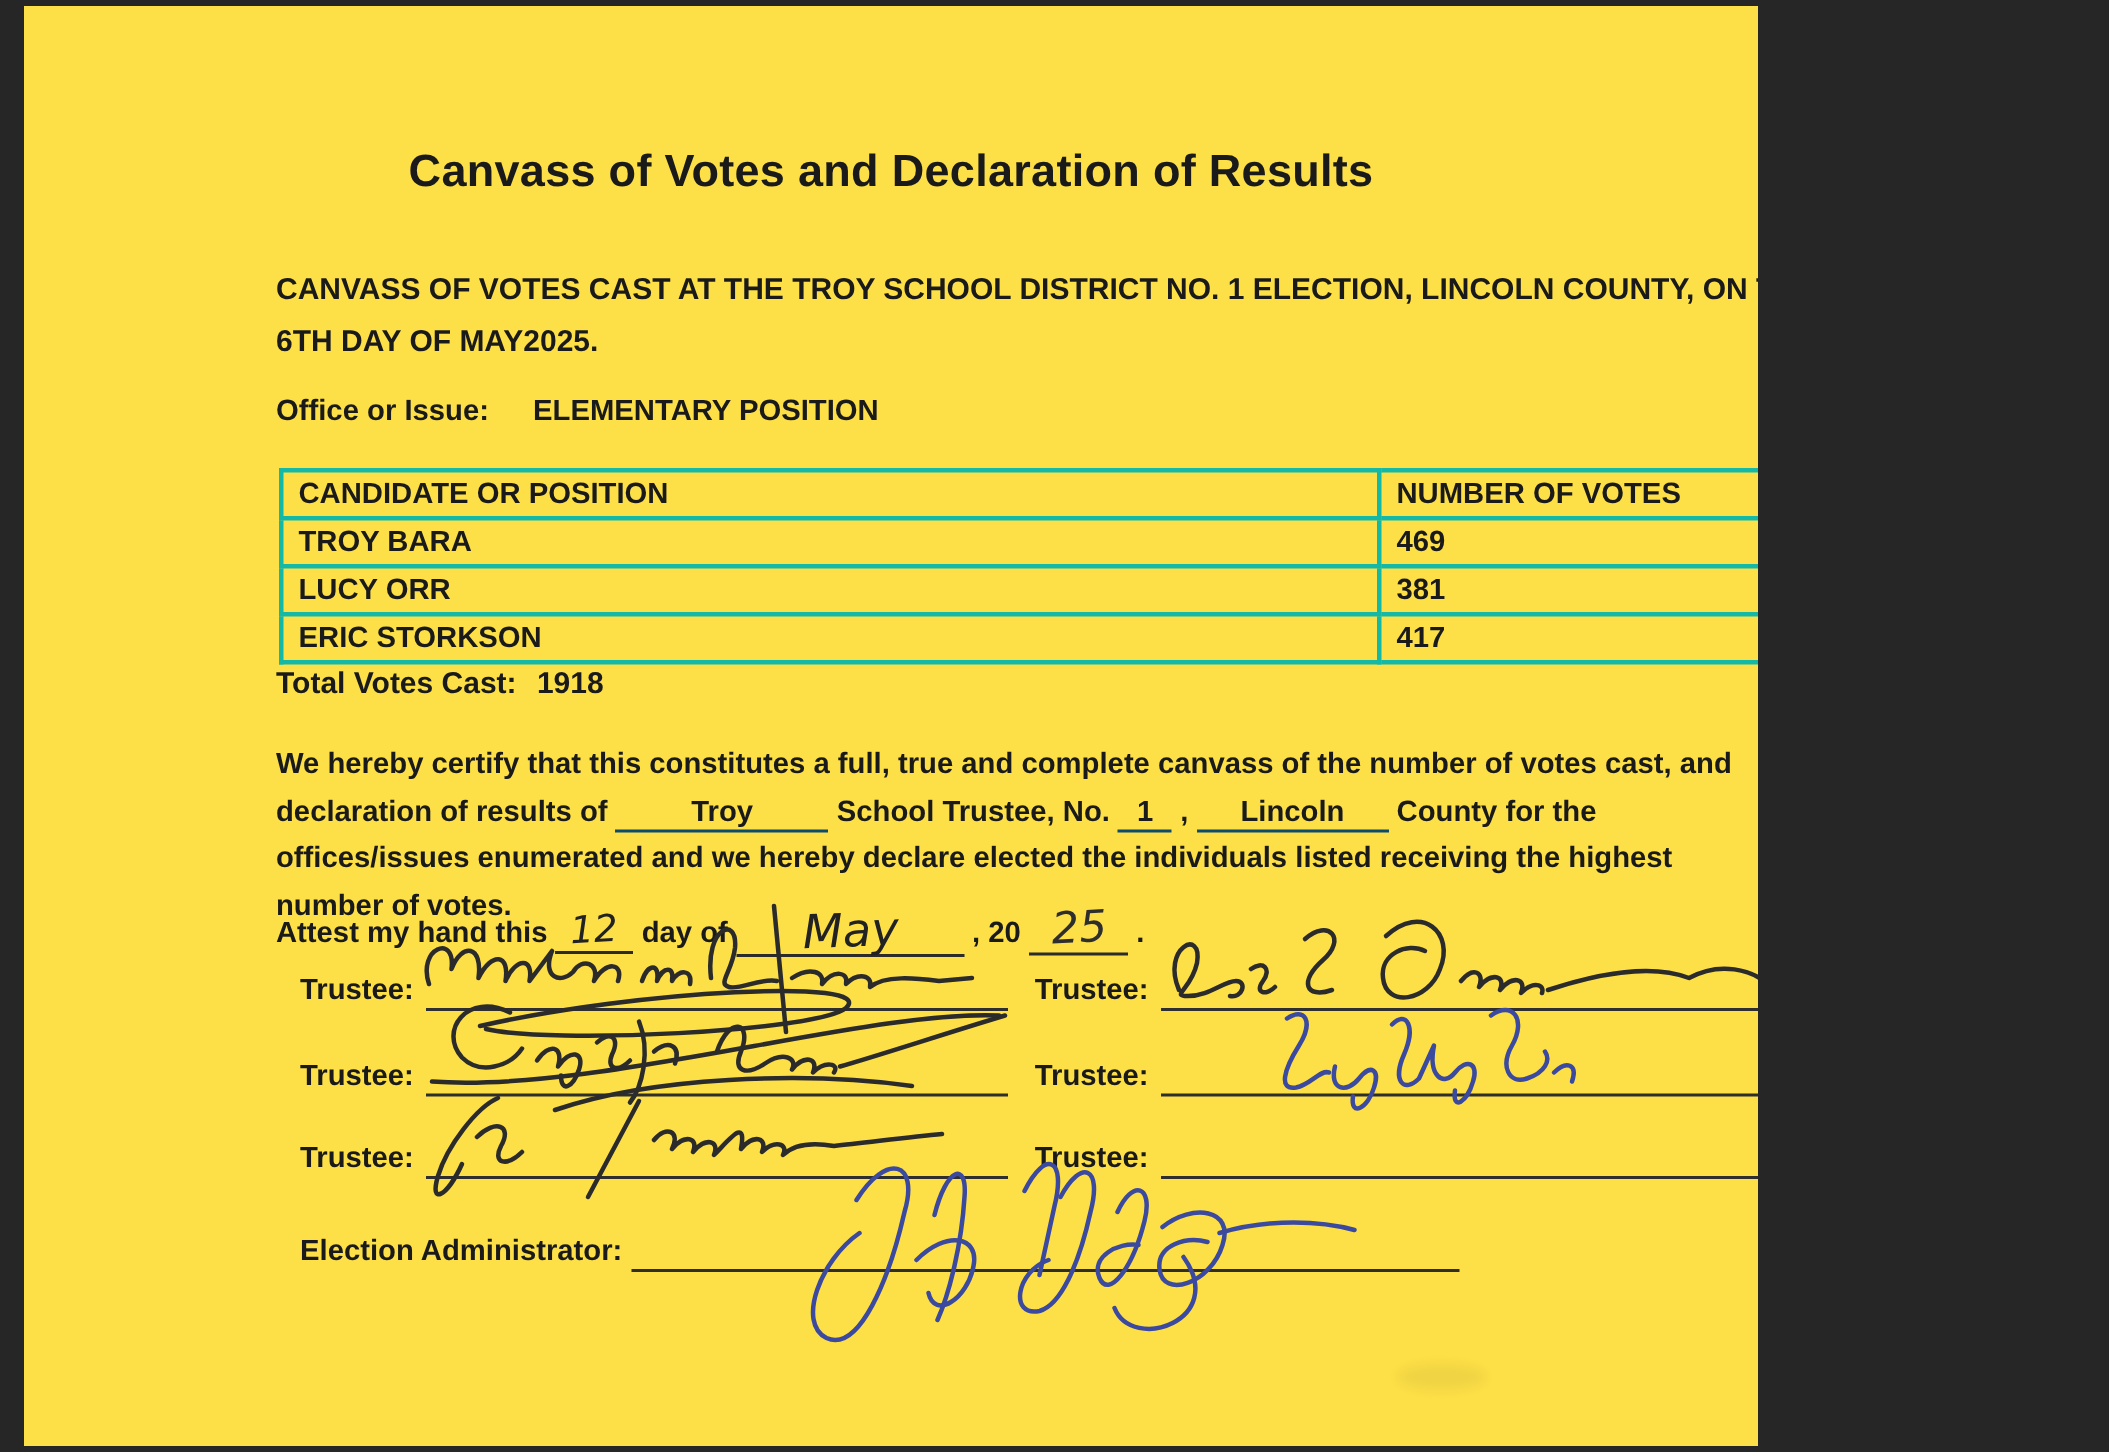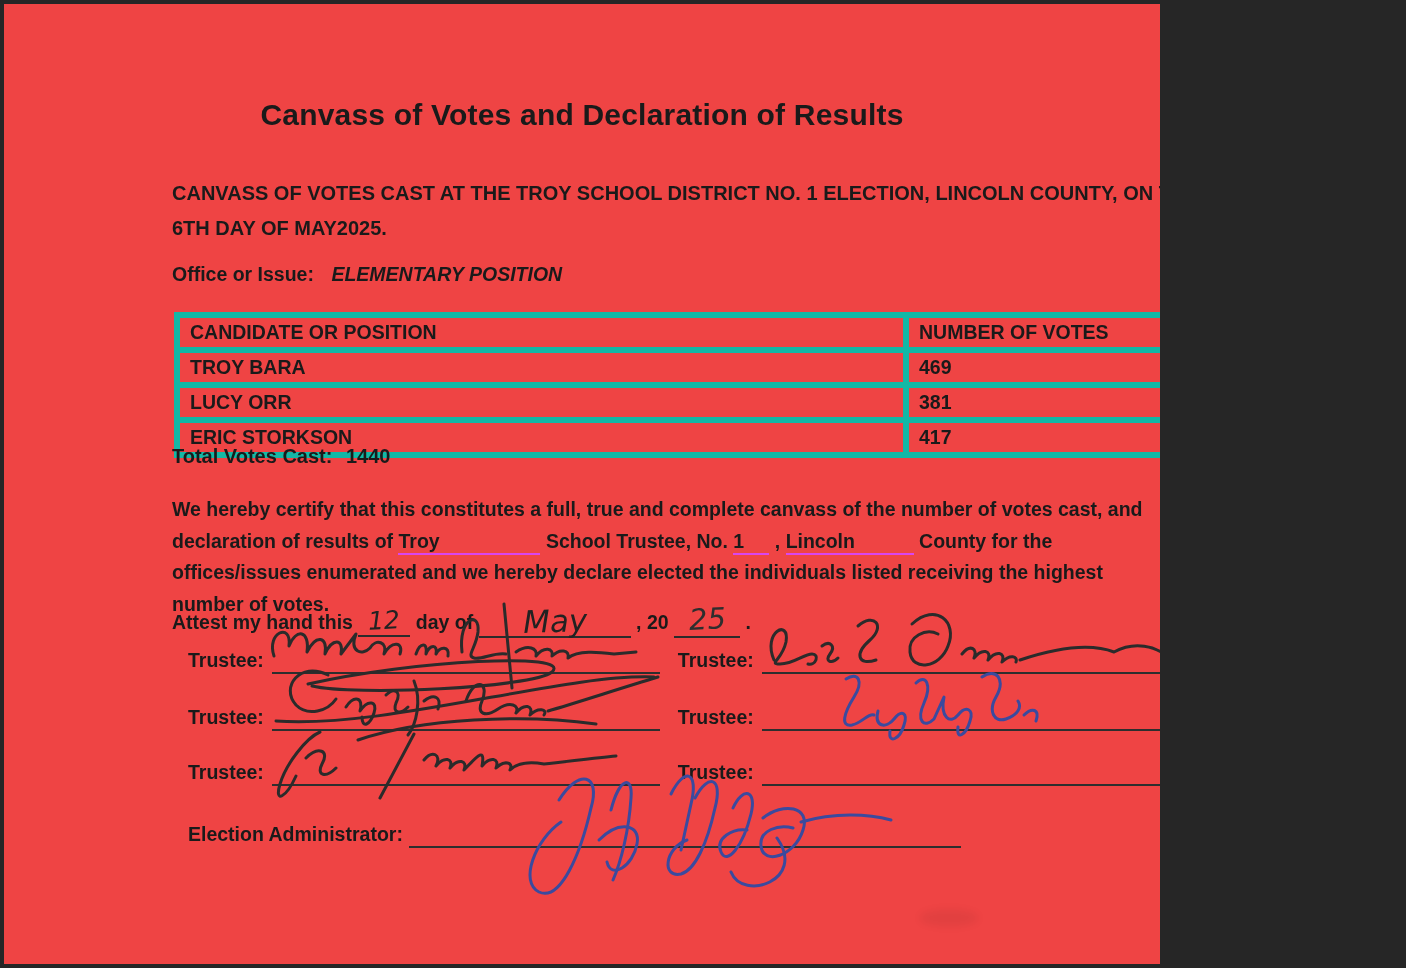--- a/index.html
+++ b/index.html
@@ -3,68 +3,68 @@
 <meta charset="utf-8">
 <style>
   * { box-sizing: border-box; }
   html,body { margin:0; padding:0; }
   body {
     background:#262626;
     width:1406px; height:968px;
     font-family:"Liberation Sans", sans-serif;
   }
   .page {
-    position:absolute; left:4px; top:4px;
+    position:absolute; left:16px; top:4px;
     width:1156px; height:960px;
-    background:#ef4444;
+    background:#fde047;
     color:#1a1a1a;
     overflow:hidden;
   }
   .doc-title {
     position:absolute; top:94px; left:0; width:100%;
     text-align:center;
     font-size:30px; font-weight:700;
     letter-spacing:0.2px;
   }
   .intro {
     position:absolute; top:172px; left:168px; width:1048px;
     font-size:20px; font-weight:700; line-height:35px;
   }
   .office-line {
     position:absolute; top:259px; left:168px; width:1048px;
     font-size:19.5px; font-weight:700;
   }
-  .office-line .val { margin-left:12px;font-style:italic; }
+  .office-line .val { margin-left:24px; }
   .results {
     position:absolute; top:308px; left:170px;
     width:1062px; border-collapse:collapse;
     font-size:19.5px; font-weight:700;
   }
   .results th, .results td {
-    border:6px solid #14b8a6;
+    border:3px solid #14b8a6;
     text-align:left;
     padding:3px 4px 3px 10px;
     height:31px;
     font-size:19.5px; font-weight:700;
   }
   .results th { font-weight:700; }
   .results .col-votes { width:327px; }
   .total-line {
     position:absolute; top:441px; left:168px;
     font-size:20px; font-weight:700;
   }
   .total-line .val { margin-left:8px; }
   .cert {
     position:absolute; top:490px; left:168px; width:1000px;
     font-size:19.5px; font-weight:700; line-height:31.5px;
   }
   .blank {
     display:inline-block;
-    border-bottom:2px solid #d946ef;
-    text-align:left;
+    border-bottom:2px solid #0c4a6e;
+    text-align:center;
     line-height:24px;
     font-weight:700;
   }
   .blank.district { min-width:142px; }
   .blank.number   { min-width:36px; }
   .blank.county   { min-width:128px; }
   .attest {
     position:absolute; top:596px; left:168px; width:1100px;
     font-size:19.5px; font-weight:700;
     white-space:nowrap;
@@ -149,21 +149,21 @@
     </tr>
     <tr>
       <td>ERIC STORKSON</td>
       <td>417</td>
     </tr>
   </tbody>
     </table>
 
   <div class="total-line">
     <span>Total Votes Cast:</span>
-    <span class="val">1440</span>
+    <span class="val">1918</span>
   </div>
 
   <div class="cert">
     <span>We hereby certify that this constitutes a full, true and complete canvass of the number of votes cast, and declaration of results of</span>
     <span class="blank district">Troy</span>
     <span>School Trustee, No.</span>
     <span class="blank number">1</span>
     <span>,</span>
     <span class="blank county">Lincoln</span>
     <span>County for the offices/issues enumerated and we hereby declare elected the individuals listed receiving the highest number of votes.</span>

